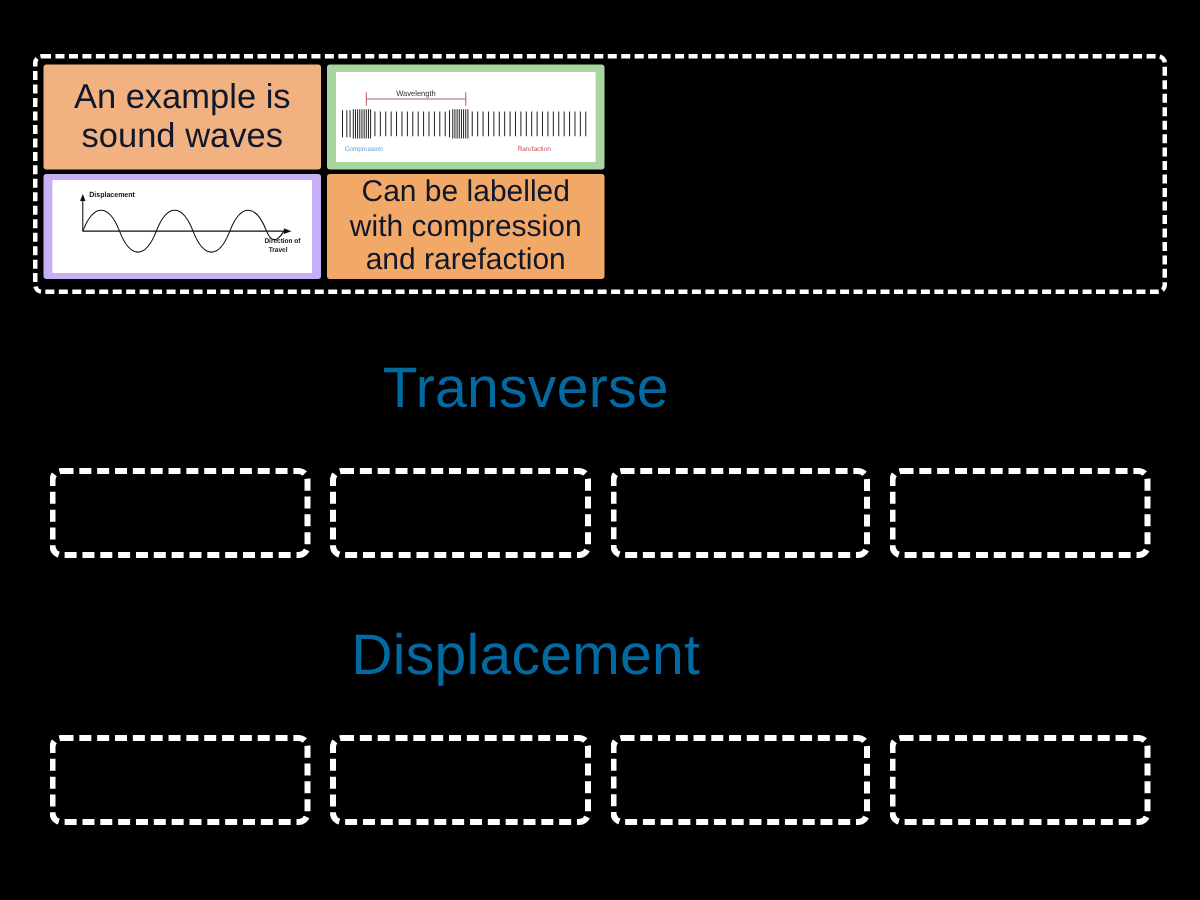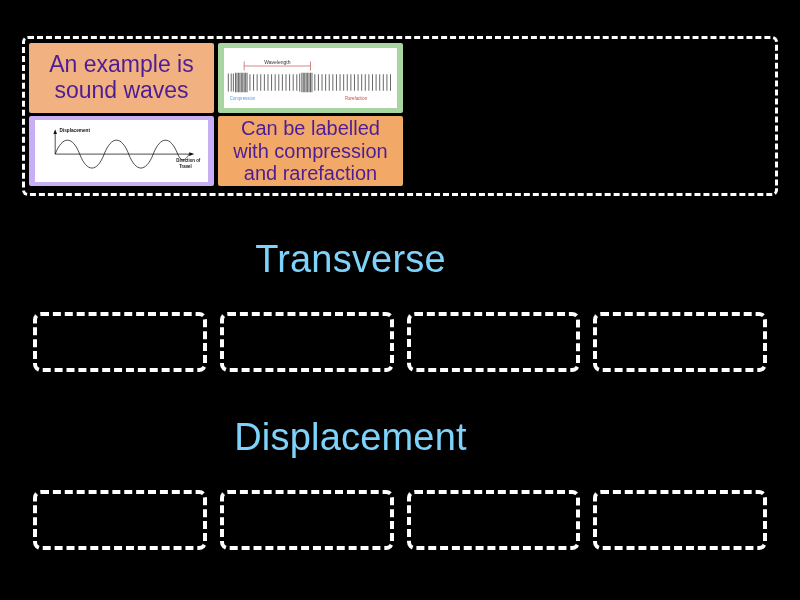--- a/index.html
+++ b/index.html
@@ -34,21 +34,21 @@
     margin-bottom: 3px;
   }
   .tile {
     box-sizing: border-box;
     display: flex;
     align-items: center;
     justify-content: center;
     text-align: center;
     overflow: hidden;
     border-radius: 2px;
-    color: #4c1d95;
+    color: #0f172a;
     line-height: 1.12;
     padding: 2px 4px;
   }
   .tile.w-sound     { width: 185px; background: #f2b180; font-size: 23px; }
   .tile.w-imgwave   { width: 185px; background: #a9d5a0; padding: 5px 6px; }
   .tile.w-light     { width: 185px; background: #55c3f2; font-size: 23px; }
   .tile.w-perp      { width: 185px; background: #d4ce7f; font-size: 16px; }
   .tile.w-parallel  { width: 185px; background: #fcaebd; font-size: 16px; }
   .tile.w-imgtrans  { width: 185px; background: #c8aef5; padding: 4px 6px; }
   .tile.w-labelled  { width: 185px; background: #f2a968; font-size: 20px; justify-content: flex-end; }
@@ -65,21 +65,21 @@
     border-radius: 1px;
   }
   .fig-box svg { display: block; width: 100%; height: 100%; }
 
   
   .category-heading {
     position: absolute;
     left: 0;
     width: 701px;
     text-align: center;
-    color: #7dd3fc;
+    color: #0369a1;
     font-size: 38px;
     font-weight: 400;
     letter-spacing: 0.2px;
   }
   #heading-transverse   { top: 238px; }
   #heading-longitudinal { top: 416px; }
 
   
   .dropzone-row {
     position: absolute;

